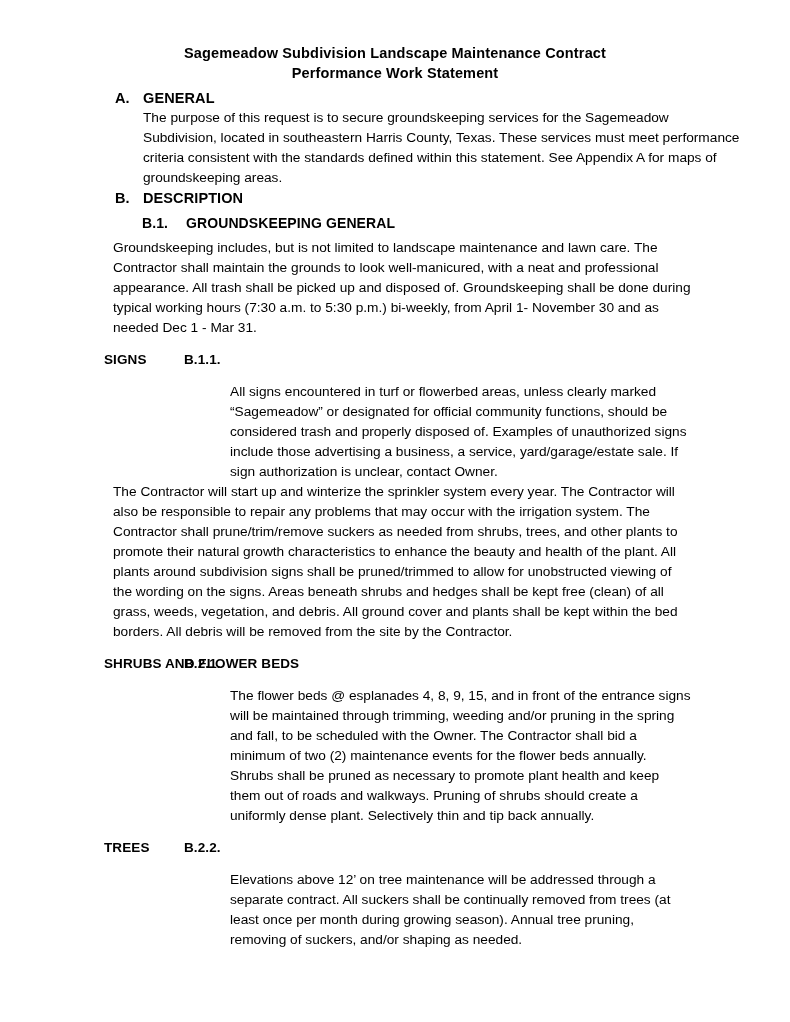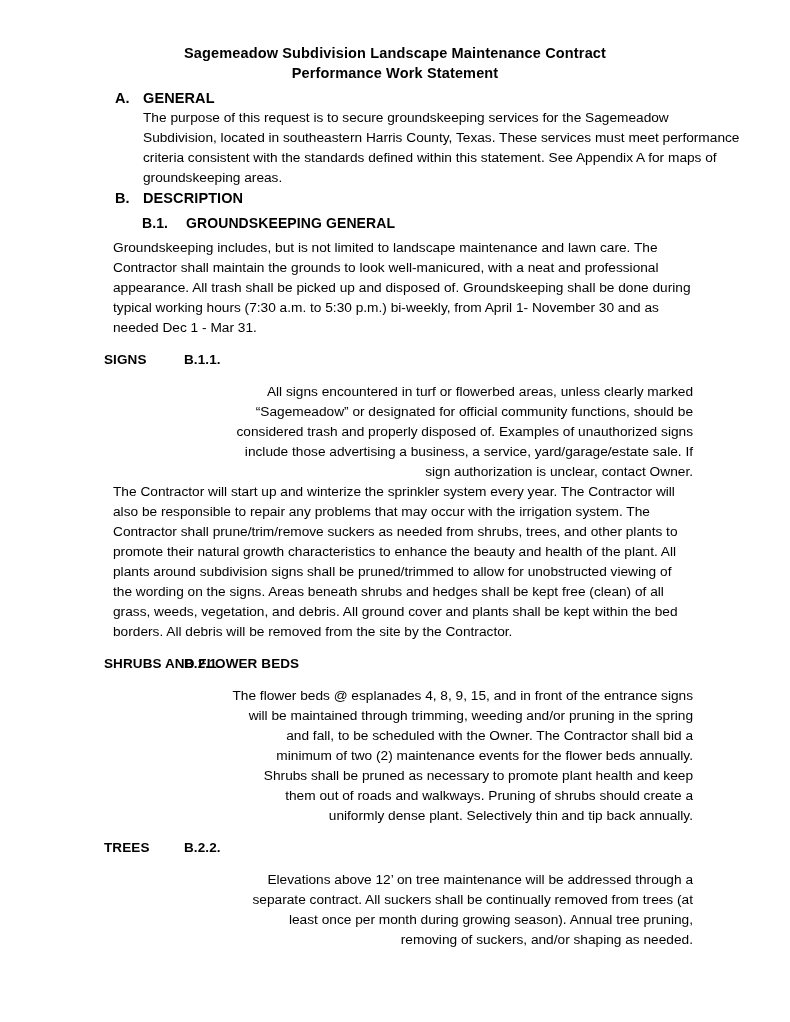--- a/index.html
+++ b/index.html
@@ -98,21 +98,20 @@
     padding-left: 143px;
     padding-right: 50px;
   }
   .para-lvl2 {
     padding-left: 113px;
     padding-right: 97px;
   }
   .para-lvl3 {
     padding-left: 230px;
     padding-right: 97px;
-    text-align: right;
   }
 </style>
 </head>
 <body>
 
 <div class="page">
 
   <div class="title-block">
     <div class="title-line">Sagemeadow Subdivision Landscape Maintenance Contract</div>
     <div class="title-line">Performance Work Statement</div>

